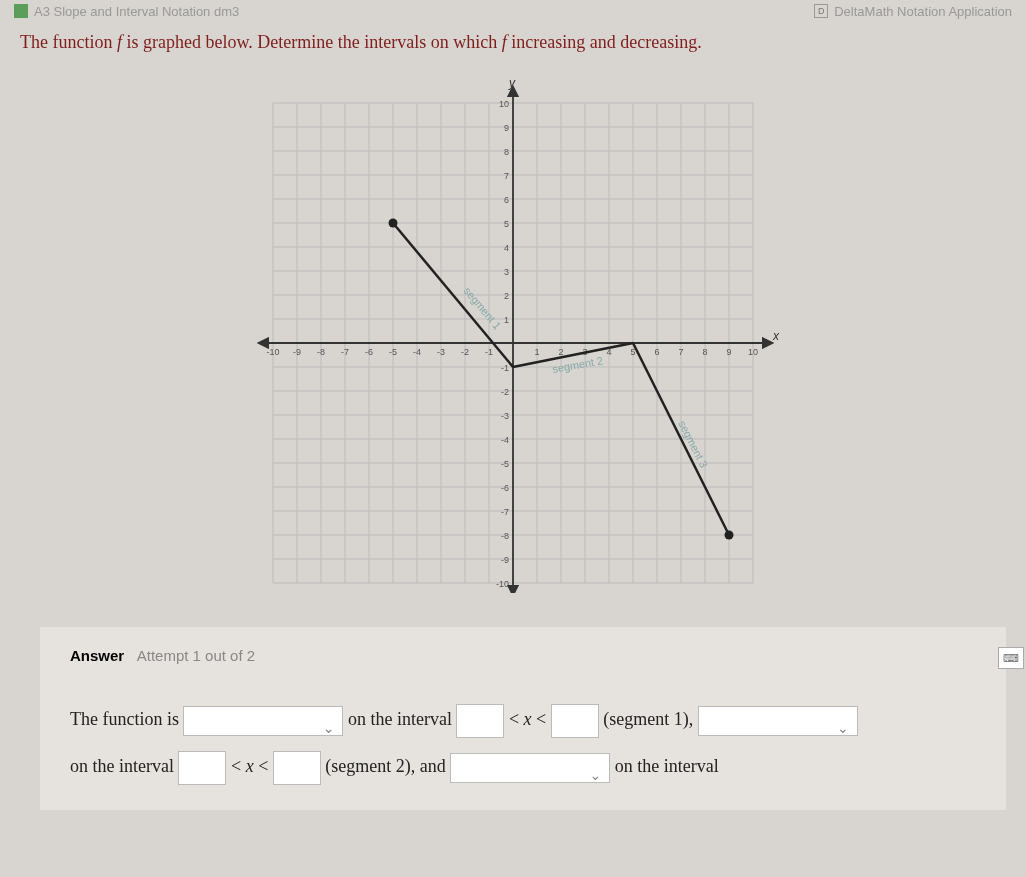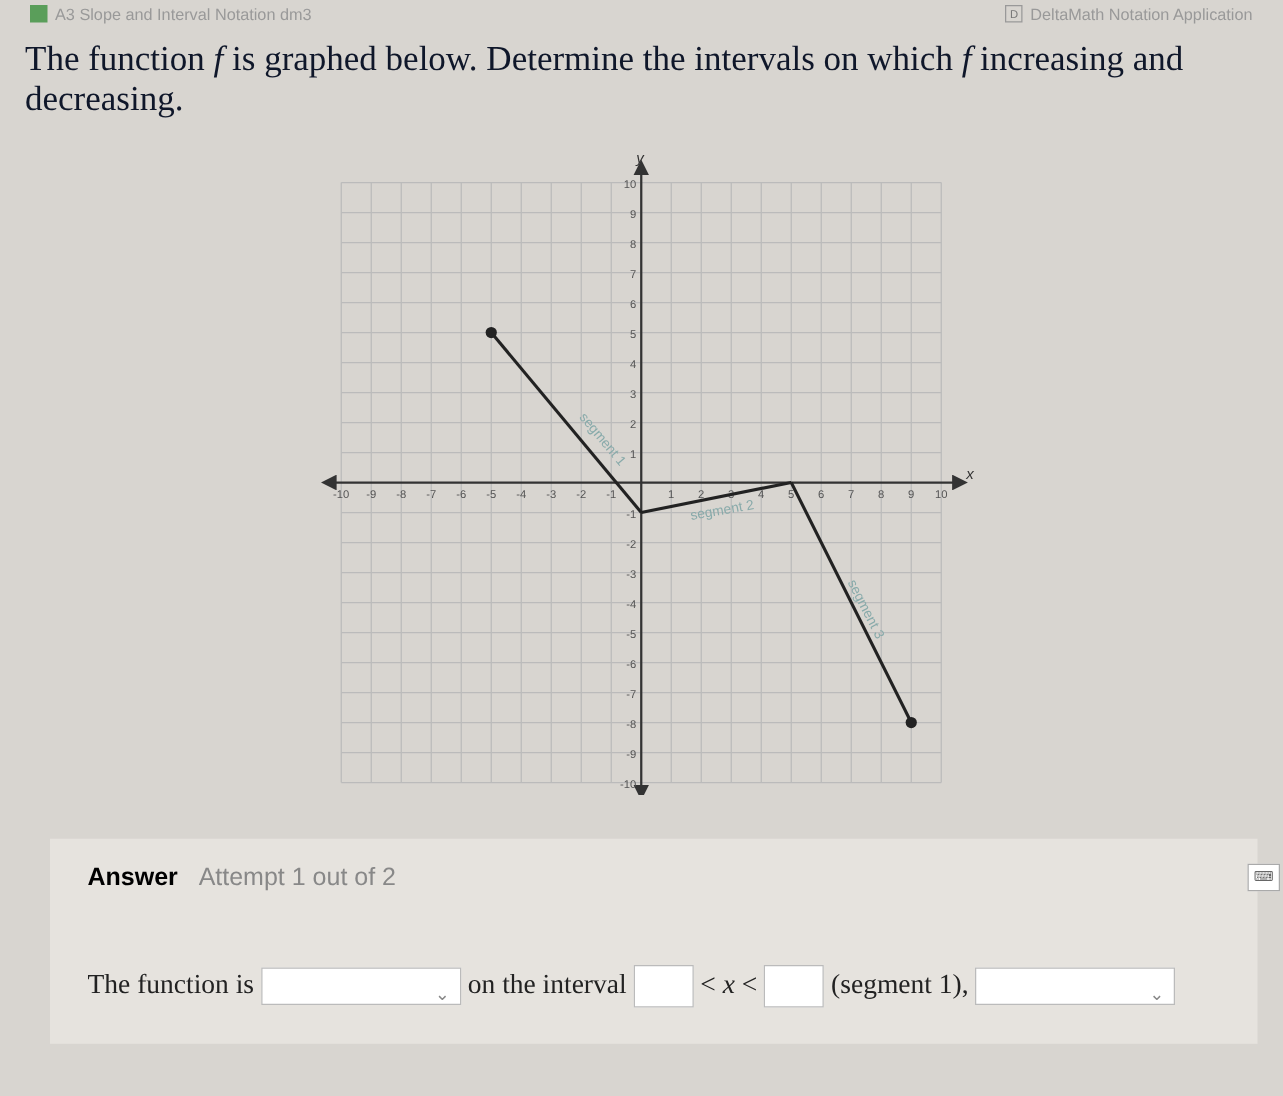--- a/index.html
+++ b/index.html
@@ -7,48 +7,48 @@
     font-family: "Segoe UI", Arial, sans-serif;
     background: #d8d5d0;
     width: 1026px;
     height: 877px;
     overflow: hidden;
     color: #222;
   }
   .tabs {
     display: flex;
     gap: 40px;
-    padding: 0 24px;
+    padding: 0 14px;
     height: 22px;
     font-size: 13px;
     color: #999;
     align-items: center;
     justify-content: space-between;
   }
   .tab { display: flex; align-items: center; gap: 6px; }
   .tab-icon { width: 14px; height: 14px; background: #5a9e5a; display: inline-block; }
   .tab-icon2 { width: 14px; height: 14px; border: 1px solid #999; display: inline-block; font-size:9px; text-align:center; line-height:12px; color:#777;}
   .question {
-    font-size: 28px;
+    font-size: 18px;
     font-family: Georgia, serif;
     padding: 10px 20px 20px 20px;
-    color: #0f172a;
+    color: #7f1d1d;
   }
   .question .fvar { font-style: italic; font-family: Georgia, serif; }
   .graph-wrap { text-align: center; }
   .graph { display: inline-block; }
   .answer-area {
     background: #e6e3de;
     margin: 30px 20px 0 40px;
     padding: 20px 30px;
     position: relative;
   }
-  .answer-hdr { font-size: 20px; color: #333; margin-bottom: 44px; }
+  .answer-hdr { font-size: 15px; color: #333; margin-bottom: 32px; }
   .answer-hdr b { color: #000; }
-  .answer-lines { font-size: 22px; line-height: 2.6; font-family: Georgia, serif; }
+  .answer-lines { font-size: 18px; line-height: 2.6; font-family: Georgia, serif; }
   .dd {
     display: inline-block;
     min-width: 160px;
     height: 30px;
     background: #fff;
     border: 1px solid #bbb;
     vertical-align: middle;
     position: relative;
     font-size: 14px;
   }
@@ -229,14 +229,23 @@
     <div>
       <span>The function is </span>
       <span class="dd"></span>
       <span> on the interval </span>
       <span class="numbox"></span>
       <span>&lt;</span> <span class="xlt">x</span> <span>&lt;</span>
       <span class="numbox"></span>
       <span class="seg-label"> (segment 1), </span>
       <span class="dd"></span>
     </div>
+    <div>
+      <span>on the interval </span>
+      <span class="numbox"></span>
+      <span>&lt;</span> <span class="xlt">x</span> <span>&lt;</span>
+      <span class="numbox"></span>
+      <span class="seg-label"> (segment 2), and </span>
+      <span class="dd"></span>
+      <span> on the interval</span>
+    </div>
   </div>
 </div>
 
 </body></html>

